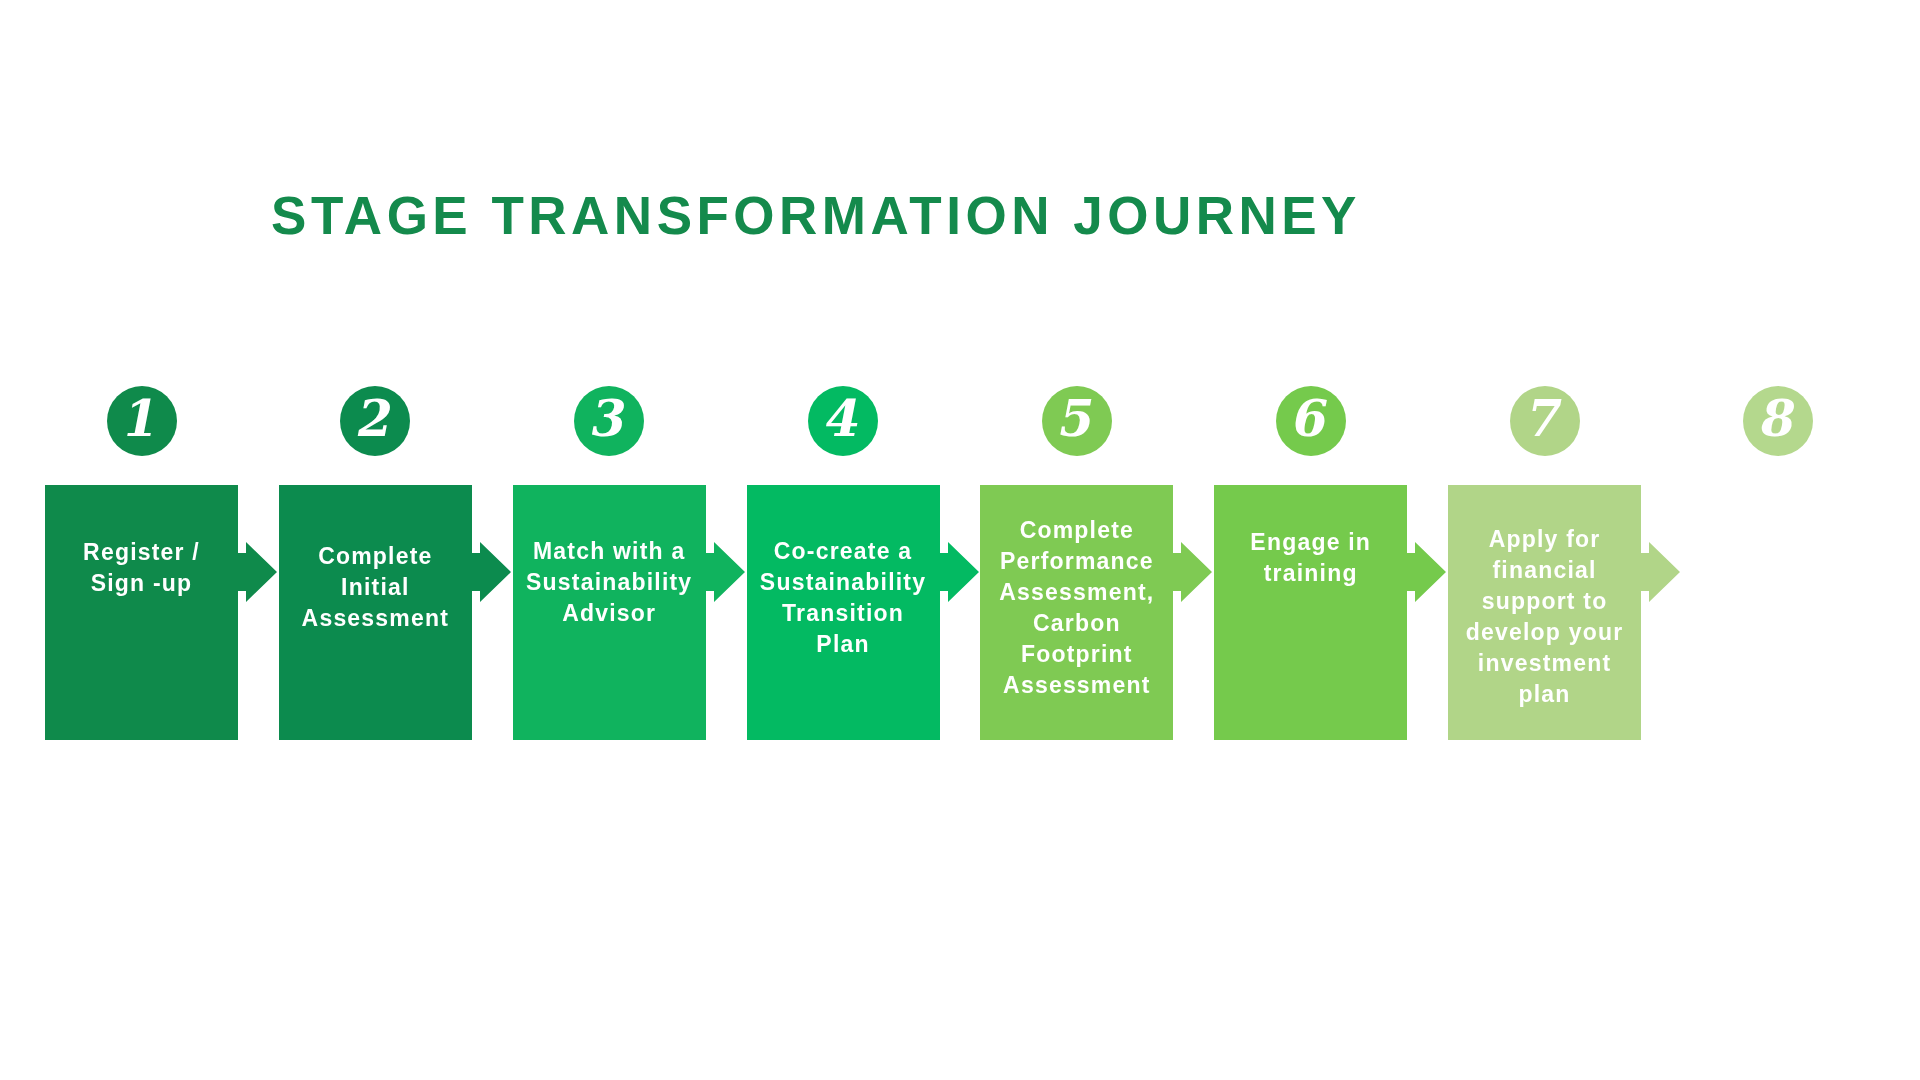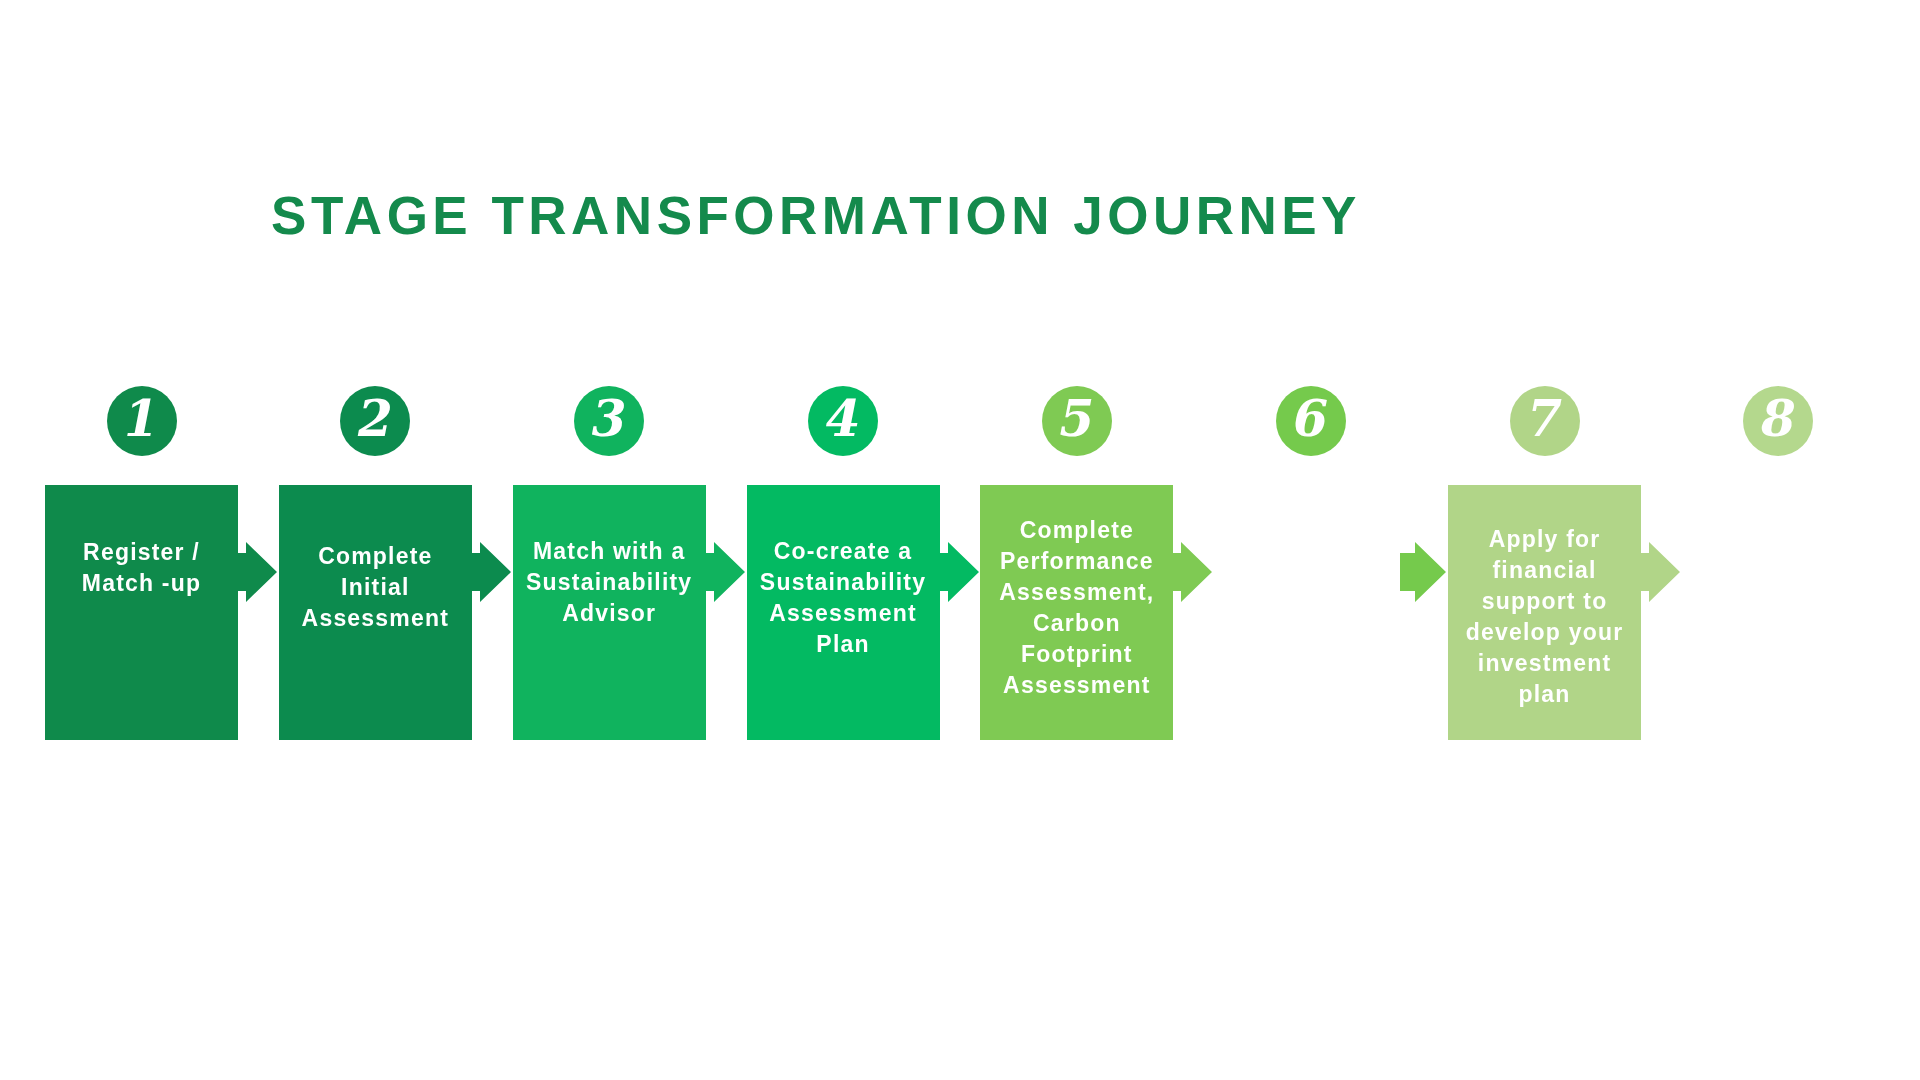--- a/index.html
+++ b/index.html
@@ -79,21 +79,21 @@
 <div class="title" style="color: rgb(20, 138, 76);">STAGE TRANSFORMATION JOURNEY</div>
 
 <div class="journey">
 
   <div class="stage">
     <div class="circle" style="background-color: rgb(15, 138, 75);">
       <span>1</span>
     </div>
     <div class="box" style="background-color: rgb(15, 138, 75);">
       <div class="label">Register /
-Match -up</div>
+Sign -up</div>
     </div>
     <svg class="arrow" viewBox="0 0 47 62">
       <polygon points="0,12 15,12 15,1 46,31 15,61 15,50 0,50" fill="#0F8A4B"></polygon>
     </svg>
   </div>
 
   <div class="stage">
     <div class="circle" style="background-color: rgb(12, 139, 78);">
       <span>2</span>
     </div>
@@ -121,21 +121,21 @@
     </svg>
   </div>
 
   <div class="stage">
     <div class="circle" style="background-color: rgb(3, 186, 98);">
       <span>4</span>
     </div>
     <div class="box" style="background-color: rgb(3, 186, 98);">
       <div class="label">Co-create a
 Sustainability
-Assessment
+Transition
 Plan</div>
     </div>
     <svg class="arrow" viewBox="0 0 47 62">
       <polygon points="0,12 15,12 15,1 46,31 15,61 15,50 0,50" fill="#03BA62"></polygon>
     </svg>
   </div>
 
   <div class="stage">
     <div class="circle" style="background-color: rgb(127, 202, 83);">
       <span>5</span>
@@ -149,20 +149,24 @@
 Assessment</div>
     </div>
     <svg class="arrow" viewBox="0 0 47 62">
       <polygon points="0,12 15,12 15,1 46,31 15,61 15,50 0,50" fill="#7FCA53"></polygon>
     </svg>
   </div>
 
   <div class="stage">
     <div class="circle" style="background-color: rgb(117, 202, 76);">
       <span>6</span>
+    </div>
+    <div class="box" style="background-color: rgb(117, 202, 76);">
+      <div class="label">Engage in
+training</div>
     </div>
     <svg class="arrow" viewBox="0 0 47 62">
       <polygon points="0,12 15,12 15,1 46,31 15,61 15,50 0,50" fill="#75CA4C"></polygon>
     </svg>
   </div>
 
   <div class="stage">
     <div class="circle" style="background-color: rgb(177, 213, 136);">
       <span>7</span>
     </div>

